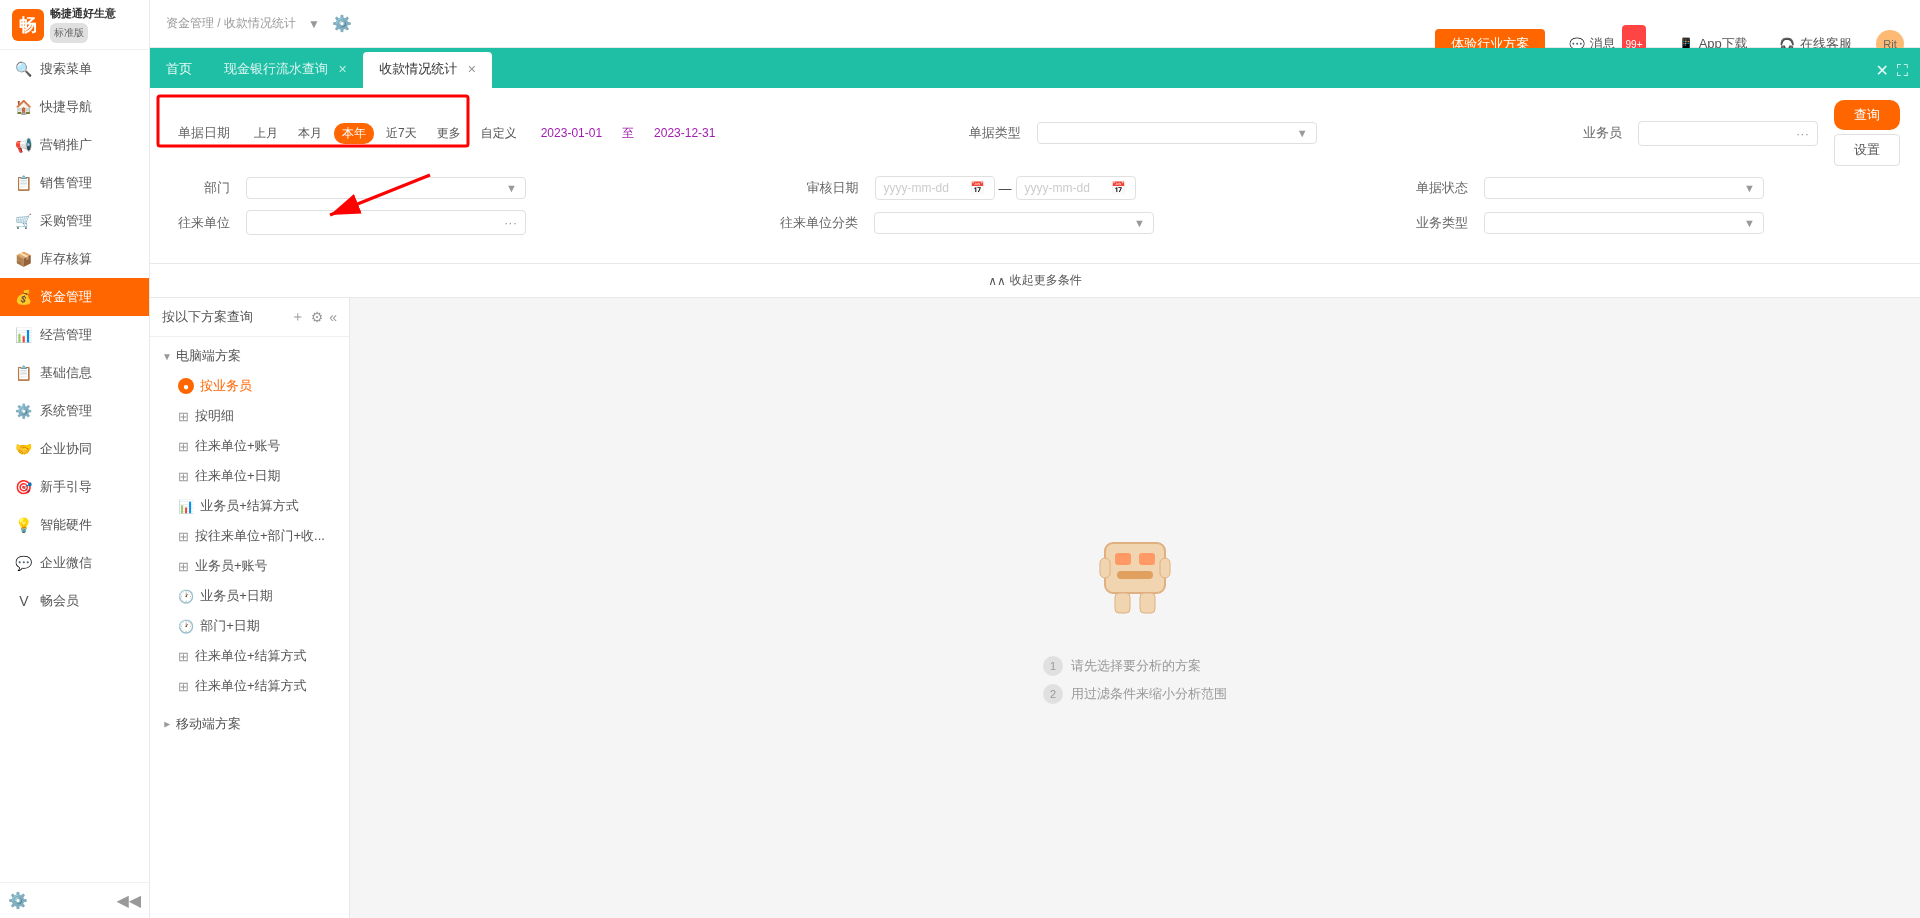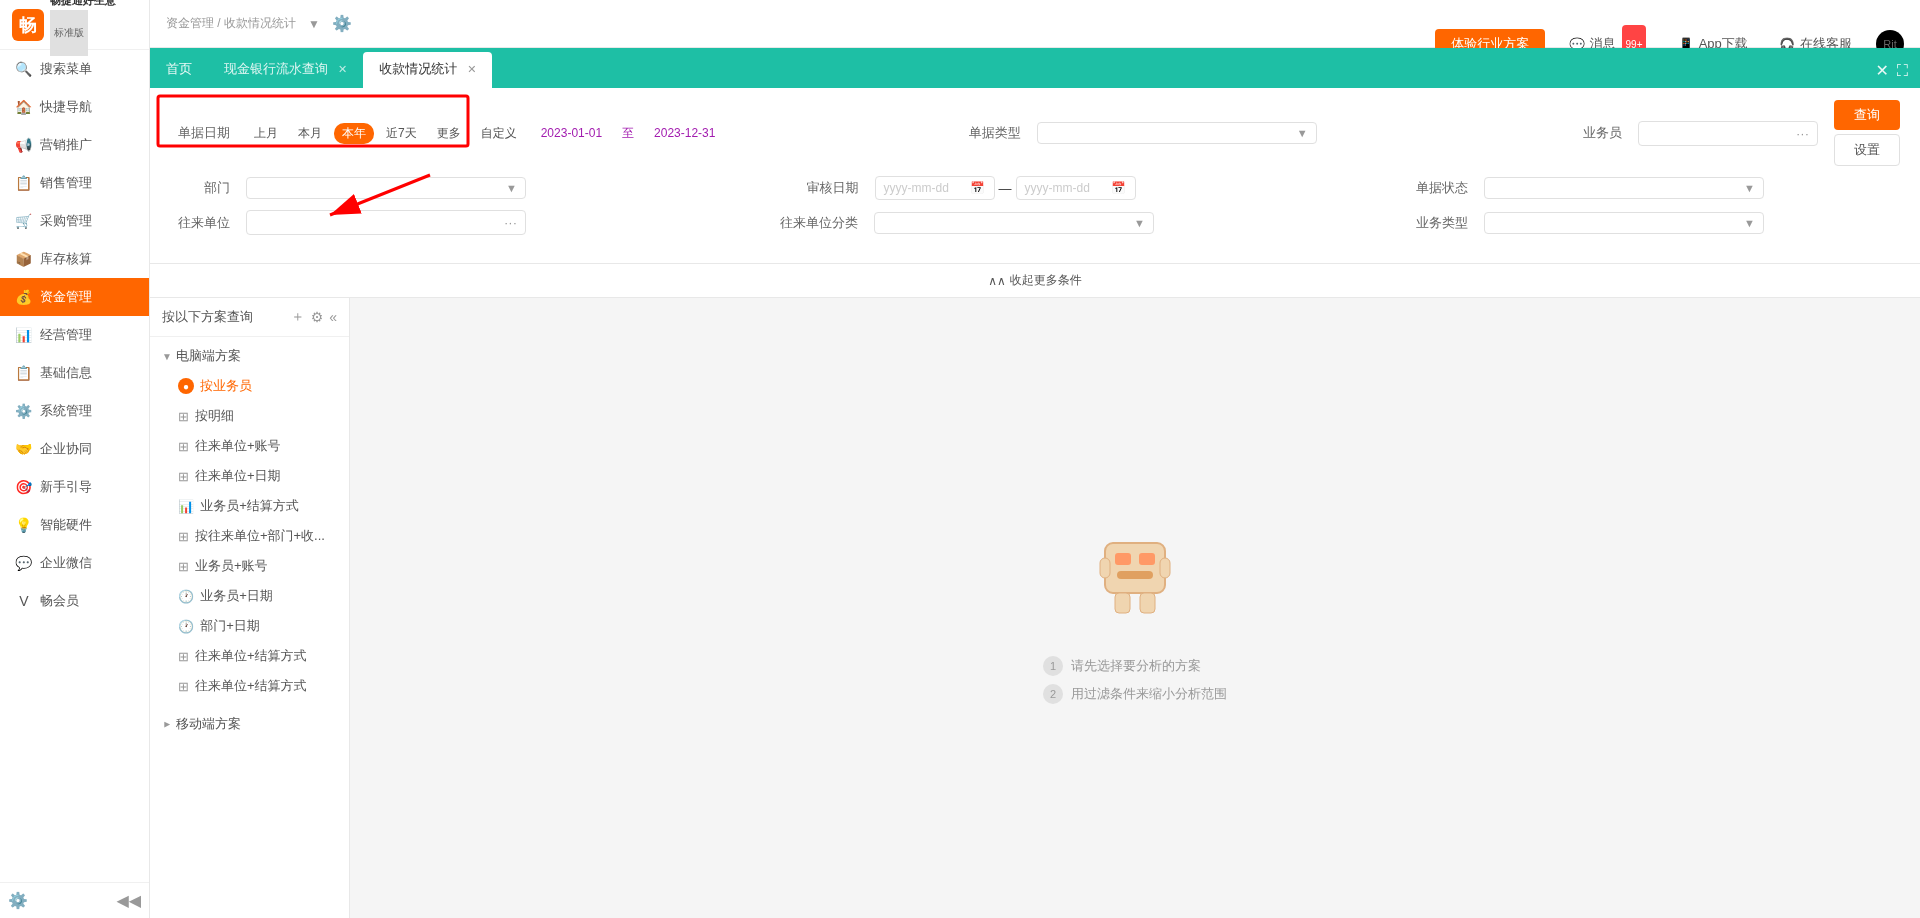--- a/index.html
+++ b/index.html
@@ -21,21 +21,21 @@
 
     .sidebar-footer { padding: 8px; border-top: 1px solid #f0f0f0; display: flex; align-items: center; justify-content: space-between; }
 
     
     .top-header { height: 48px; background: #fff; border-bottom: 1px solid #e8e8e8; display: flex; align-items: center; padding: 0 16px; justify-content: space-between; flex-shrink: 0; }
     .header-left { display: flex; align-items: center; gap: 12px; }
     .header-right { display: flex; align-items: center; gap: 16px; margin-top: 41px; }
     .header-btn { display: flex; align-items: center; gap: 4px; cursor: pointer; color: #555; font-size: 13px; padding: 4px 8px; }
     .trial-btn { background: #ff6600; color: white; padding: 6px 16px; border-radius: 4px; cursor: pointer; font-size: 13px; border: none; }
     .msg-badge { background: #ff4444; color: white; border-radius: 4px; font-size: 10px; padding: 14px 4px; margin-left: 2px; }
-    .user-avatar { width: 28px; height: 28px; border-radius: 50%; background: #000000; display: flex; align-items: center; justify-content: center; }
+    .user-avatar { width: 28px; height: 28px; border-radius: 50%; background: #fdba74; display: flex; align-items: center; justify-content: center; }
 
     
     .tab-bar { height: 40px; background: #1ebfa5; display: flex; align-items: flex-end; padding: 0 0 0 0; flex-shrink: 0; }
     .tab-item { display: flex; align-items: center; gap: 6px; padding: 8px 16px 10px; color: rgba(255,255,255,0.85); cursor: pointer; font-size: 13px; border-radius: 4px 4px 0 0; position: relative; }
     .tab-item.active { background: #fff; color: #333; padding-bottom: 10px; }
     .tab-item .tab-close { font-size: 11px; color: rgba(255,255,255,0.7); cursor: pointer; margin-left: 4px; }
     .tab-item.active .tab-close { color: #999; }
     .tab-home { color: rgba(255,255,255,0.9); padding: 8px 16px 10px; cursor: pointer; font-size: 13px; }
     .tab-bar-right { margin-left: auto; display: flex; align-items: center; padding: 0 12px 8px; gap: 8px; }
     .tab-bar-icon { color: rgba(255,255,255,0.9); cursor: pointer; font-size: 16px; }
@@ -53,21 +53,21 @@
     .filter-label { color: #666; font-size: 13px; white-space: nowrap; min-width: 60px; text-align: right; }
     .date-tabs { display: flex; gap: 4px; align-items: center; }
     .date-tab { padding: 2px 8px; cursor: pointer; color: #555; font-size: 12px; border-radius: 2px; }
     .date-tab.active { background: #ff6600; color: white; border-radius: 10px; }
     .date-range { display: flex; align-items: center; gap: 20px; color: #a21caf; font-size: 12px; }
     .filter-select { border: 1px solid #e0e0e0; border-radius: 4px; padding: 4px 8px; color: #555; font-size: 13px; min-width: 180px; display: flex; align-items: center; justify-content: space-between; cursor: pointer; background: #fff; }
     .filter-select-wide { min-width: 280px; }
     .date-input-group { display: flex; align-items: center; gap: 4px; }
     .date-input { border: 1px solid #e0e0e0; border-radius: 4px; padding: 4px 8px; color: #999; font-size: 12px; width: 120px; background: #fff; display: flex; align-items: center; gap: 4px; justify-content: space-between; }
     .chevron-down { font-size: 11px; color: #999; }
-    .query-btn { background: #ff6600; color: white; padding: 6px 20px; border: none; border-radius: 4px; cursor: pointer; font-size: 13px; }
+    .query-btn { background: #ff6600; color: white; padding: 6px 20px; border: none; border-radius: 10px; cursor: pointer; font-size: 13px; }
     .setting-btn { border: 1px solid #e0e0e0; background: #fff; color: #555; padding: 6px 16px; border-radius: 4px; cursor: pointer; font-size: 13px; }
     .collapse-btn { display: flex; align-items: center; gap: 4px; cursor: pointer; color: #555; font-size: 12px; margin: 0 auto; }
 
     
     .scheme-panel { width: 200px; background: #fff; border-right: 1px solid #e8e8e8; flex-shrink: 0; overflow-y: auto; }
     .scheme-header { display: flex; align-items: center; justify-content: space-between; padding: 10px 12px; border-bottom: 1px solid #f0f0f0; }
     .scheme-title { font-size: 13px; color: #555; }
     .scheme-actions { display: flex; gap: 6px; align-items: center; }
     .scheme-action-icon { cursor: pointer; color: #999; font-size: 14px; }
     .scheme-group { padding: 4px 0; }
@@ -90,21 +90,21 @@
 </head>
 <body>
 
 <div class="app-layout">
 
   <div class="sidebar">
     <div class="sidebar-logo">
       <div class="logo-icon">畅</div>
       <div>
         <div style="font-size:11px;color:#333;font-weight:bold;">畅捷通好生意</div>
-        <div style="font-size:10px;background:#e0e0e0;color:#666;padding:16px 4px;border-radius:0;display:inline-block;margin-top:2px;">标准版</div>
+        <div style="font-size:10px;background:#e0e0e0;color:#666;padding:3px 4px;border-radius:6px;display:inline-block;margin-top:2px;">标准版</div>
       </div>
     </div>
     <div class="sidebar-nav">
       <div class="sidebar-item">
         <span class="item-icon">🔍</span>
         <span>搜索菜单</span>
       </div>
       <div class="sidebar-item">
         <span class="item-icon">🏠</span>
         <span>快捷导航</span>

